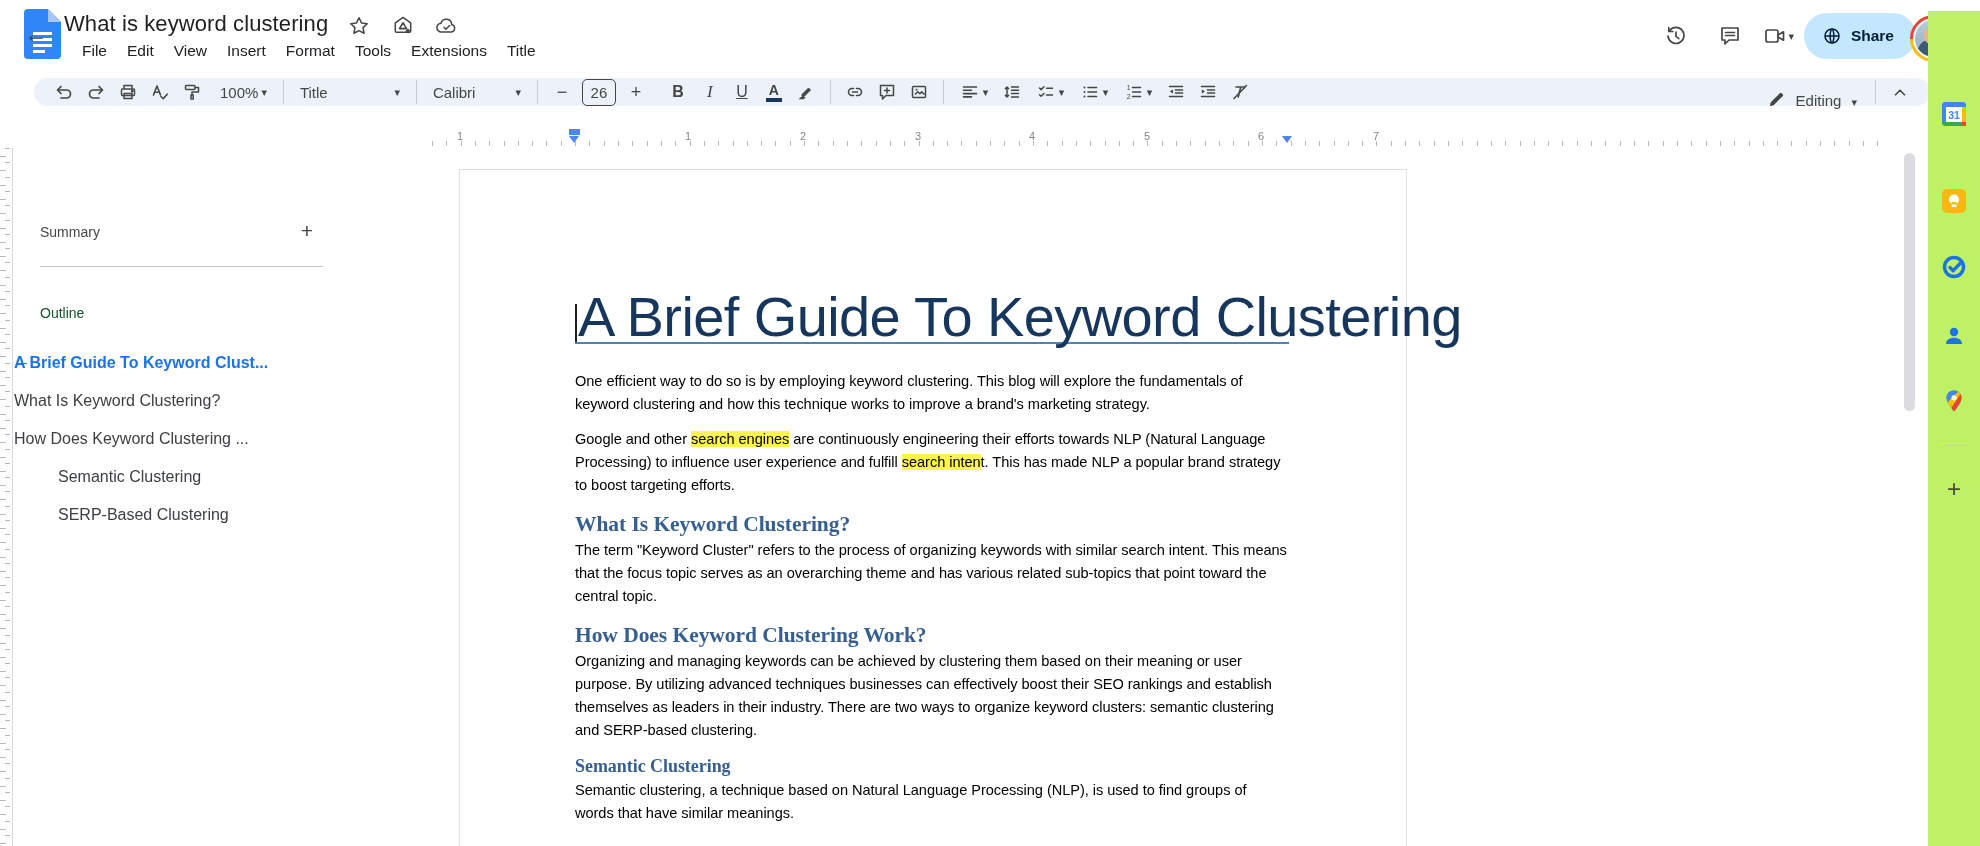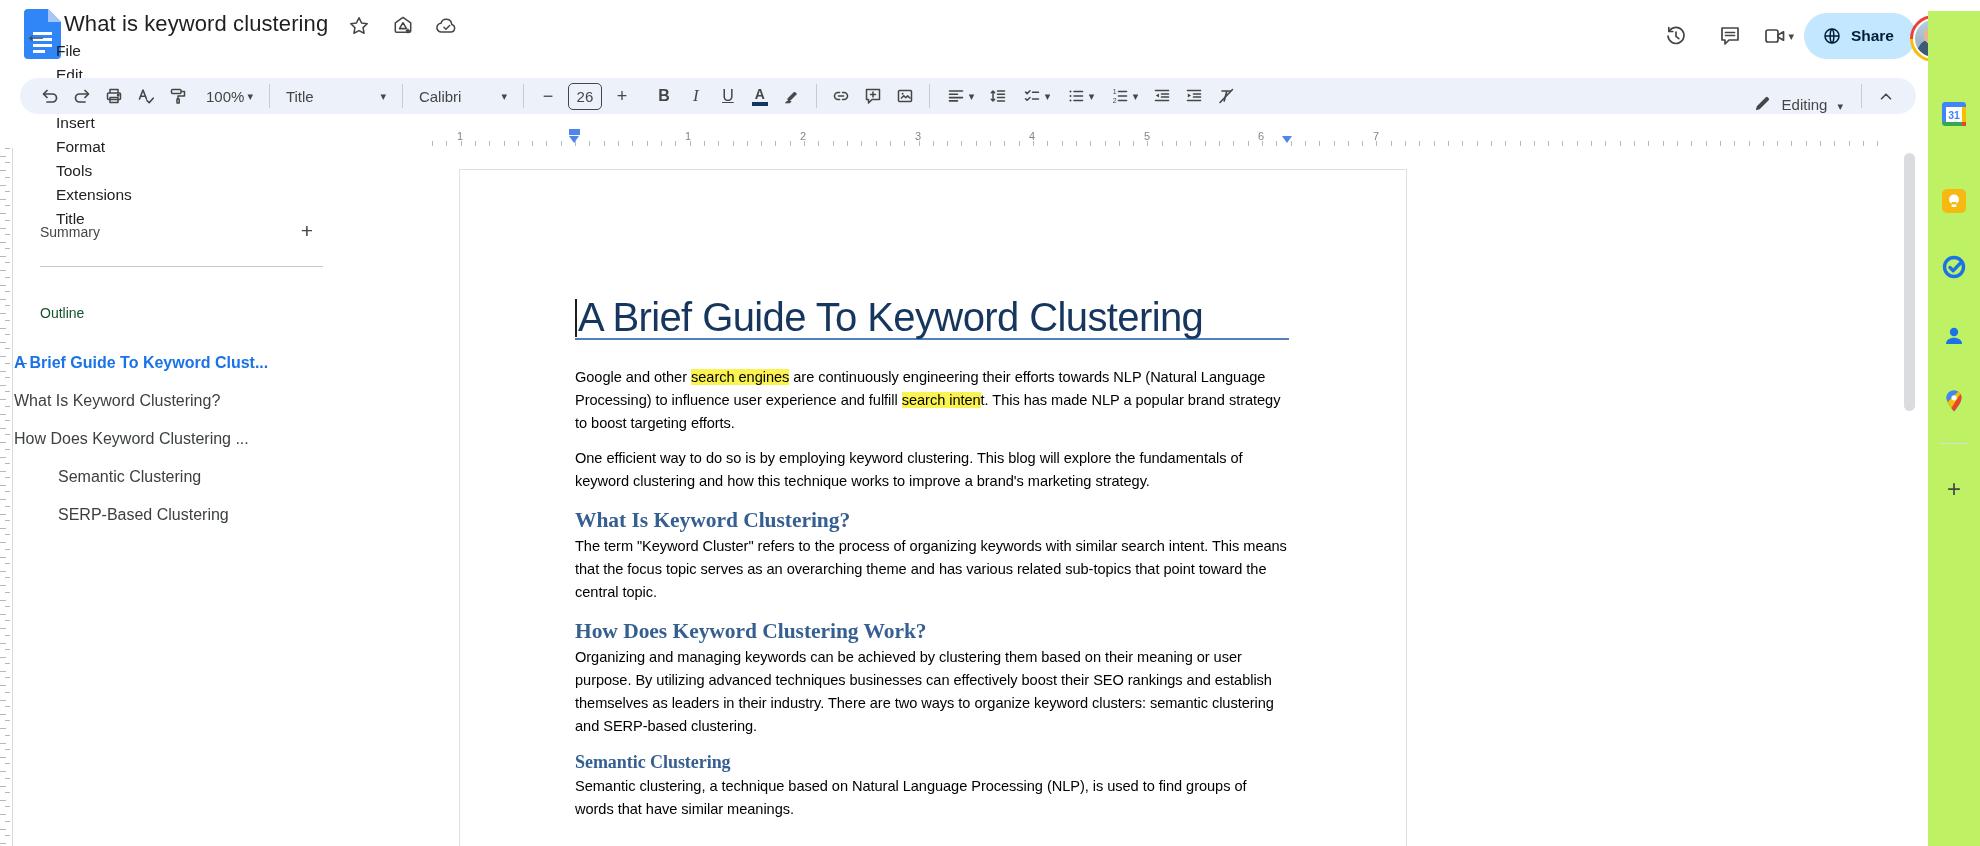--- a/index.html
+++ b/index.html
@@ -5,35 +5,35 @@
   * { margin:0; padding:0; box-sizing:border-box; }
   html,body { width:1980px; height:846px; overflow:hidden; }
   body { font-family:"Liberation Sans","DejaVu Sans",sans-serif; background:#fff; }
   #app { position:relative; width:1980px; height:846px; background:#fff; overflow:hidden; }
 
   
   .logo { position:absolute; left:24px; top:9px; cursor:pointer; }
   .doc-title { position:absolute; left:64px; top:11px; font-size:22px; color:#1f1f1f; letter-spacing:.1px; }
   .title-icons { position:absolute; left:346px; top:13px; display:flex; gap:18px; align-items:center; }
   .tico { width:26px; height:26px; display:flex; align-items:center; justify-content:center; border-radius:50%; color:#444746; cursor:pointer; }
-  .menubar { position:absolute; left:46px; top:39px; display:flex;flex-direction:column; }
+  .menubar { position:absolute; left:72px; top:39px; display:flex; }
   .menu-item { font-size:15.5px; color:#202124; padding:3px 10px; border-radius:13px; cursor:pointer; }
   .top-right { position:absolute; right:64px; top:13px; display:flex; align-items:center; gap:10px; }
   .tr-btn { width:44px; height:44px; border-radius:50%; display:flex; align-items:center; justify-content:center; color:#444746; cursor:pointer; }
   .meet-group { display:flex; align-items:center; cursor:pointer; }
   .caret { font-size:11px; color:#444746; }
   .share-btn { height:46px; padding:0 22px 0 18px; background:#c2e7ff; color:#001d35; border:none; border-radius:24px; display:flex; align-items:center; gap:9px; font-size:15.5px; font-weight:bold; font-family:inherit; cursor:pointer; }
   .avatar-ring { position:absolute; left:1910px; top:15px; width:47px; height:47px; border-radius:50%; background:conic-gradient(#4285f4 0 25%,#34a853 25% 50%,#fbbc04 50% 75%,#ea4335 75% 100%); display:flex; align-items:center; justify-content:center; cursor:pointer; }
   .avatar { width:41px; height:41px; border-radius:50%; background:
       radial-gradient(circle at 50% 42%, #e9b48e 0 34%, rgba(0,0,0,0) 35%),
       radial-gradient(circle at 50% 95%, #3e5a75 0 42%, rgba(0,0,0,0) 43%),
       linear-gradient(#b8cfdd, #8fa9bb); border:2px solid #fff; }
 
   
-  .toolbar { position:absolute; left:20px; top:78px; width:1896px; height:36px; background:#edf2fa; border-radius:22px; display:flex; align-items:center; padding:0 14px 0 14px; }
+  .toolbar { position:absolute; left:34px; top:78px; width:1896px; height:28px; background:#edf2fa; border-radius:22px; display:flex; align-items:center; padding:0 14px 0 14px; }
   .tb { min-width:32px; height:32px; border-radius:6px; display:flex; align-items:center; justify-content:center; color:#444746; cursor:pointer; font-size:16px; }
   .tb svg { display:block; }
   .tdiv { width:1px; height:24px; background:#c7cad1; margin:0 8px; }
   .tb-text { font-size:15px; color:#444746; display:flex; align-items:center; gap:8px; padding:0 8px; height:32px; border-radius:6px; cursor:pointer; }
   .style-ctl { width:116px; justify-content:space-between; }
   .font-ctl { width:104px; justify-content:space-between; }
   .sizebox { width:34px; height:27px; border:1px solid #444746; border-radius:5px; display:flex; align-items:center; justify-content:center; font-size:15px; color:#444746; margin:12px 4px; cursor:text; }
   .pm { font-size:18px; width:26px; }
   .bold-g { font-weight:bold; font-size:16px; }
   .italic-g { font-style:italic; font-family:"Liberation Serif",serif; font-size:17px; }
@@ -68,21 +68,21 @@
   .outline-label { position:absolute; left:26px; top:155px; font-size:14px; color:#14532d; }
   .ol-item { position:absolute; left:0; width:320px; height:34px; display:flex; align-items:center; font-size:16px; color:#3c4043; cursor:pointer; border-radius:4px; }
   .ol-item .txt { white-space:nowrap; overflow:hidden; }
   .ol-item.active { color:#1a73e8; font-weight:bold; }
   .ol-item.active .dash { position:absolute; left:4px; font-weight:normal; }
   .ol-item.lvl2 .txt { padding-left:44px; }
 
   
   .page { position:absolute; left:460px; top:170px; width:946px; height:820px; background:#fff; box-shadow:0 0 0 1px #dcdfe3; cursor:text; }
   .page-content { padding:126px 117px 0 115px; font-size:14.6px; line-height:23px; color:#000; letter-spacing:-0.05px; }
-  .dtitle { font-size:40px; line-height:42px; font-weight:400; color:#17365d; border-bottom:2px solid #4f81bd; padding-bottom:0; margin-bottom:26px; letter-spacing:-0.6px; white-space:nowrap; }
+  .dtitle { font-size:56px; line-height:42px; font-weight:400; color:#17365d; border-bottom:2px solid #4f81bd; padding-bottom:0; margin-bottom:26px; letter-spacing:-0.6px; white-space:nowrap; }
   .cursor-bar { display:inline-block; width:2px; height:38px; background:#1f1f1f; vertical-align:-6px; margin-right:1px; }
   .page-content p { margin:0 0 12px 0; }
   .hl { background:#fbf351; }
   .dh1 { font-family:"Liberation Serif","DejaVu Serif",serif; font-weight:bold; font-size:21.5px; line-height:28px; color:#365f91; margin:13px 0 1px 0; }
   .dh2 { font-family:"Liberation Serif","DejaVu Serif",serif; font-weight:bold; font-size:18px; line-height:24px; color:#365f91; margin:12px 0 1px 0; }
 
   
   .scroll-thumb { position:absolute; left:1904px; top:153px; width:11px; height:258px; background:#dadce0; border-radius:6px; cursor:pointer; }
   .sidestrip { position:absolute; left:1928px; top:11px; width:52px; height:846px; background:#bef264; }
   .strip-btn { position:absolute; left:13px; width:26px; height:26px; display:flex; align-items:center; justify-content:center; cursor:pointer; }
@@ -373,22 +373,22 @@
       <span class="txt">Semantic Clustering</span>
     </div>
     <div class="ol-item lvl2" style="top:348px">
       <span class="txt">SERP-Based Clustering</span>
     </div>
   </div>
 
   <div class="page">
     <div class="page-content">
       <div class="dtitle"><span class="cursor-bar"></span><span>A Brief Guide To Keyword Clustering</span></div>
+      <p>One efficient way to do so is by employing keyword clustering. This blog will explore the fundamentals of keyword clustering and how this technique works to improve a brand's marketing strategy.</p>
       <p><span>Google and other </span><span class="hl">search engines</span><span> are continuously engineering their efforts towards NLP (Natural Language Processing) to influence user experience and fulfill </span><span class="hl">search inten</span><span>t. This has made NLP a popular brand strategy to boost targeting efforts.</span></p>
-      <p>One efficient way to do so is by employing keyword clustering. This blog will explore the fundamentals of keyword clustering and how this technique works to improve a brand's marketing strategy.</p>
       <div class="dh1">What Is Keyword Clustering?</div>
       <p>The term "Keyword Cluster" refers to the process of organizing keywords with similar search intent. This means that the focus topic serves as an overarching theme and has various related sub-topics that point toward the central topic.</p>
       <div class="dh1">How Does Keyword Clustering Work?</div>
       <p>Organizing and managing keywords can be achieved by clustering them based on their meaning or user purpose. By utilizing advanced techniques businesses can effectively boost their SEO rankings and establish themselves as leaders in their industry.  There are two ways to organize keyword clusters: semantic clustering and SERP-based clustering.</p>
       <div class="dh2">Semantic Clustering</div>
       <p>Semantic clustering, a technique based on Natural Language Processing (NLP), is used to find groups of words that have similar meanings.</p>
     </div>
   </div>
 
   <div class="scroll-thumb"></div>

